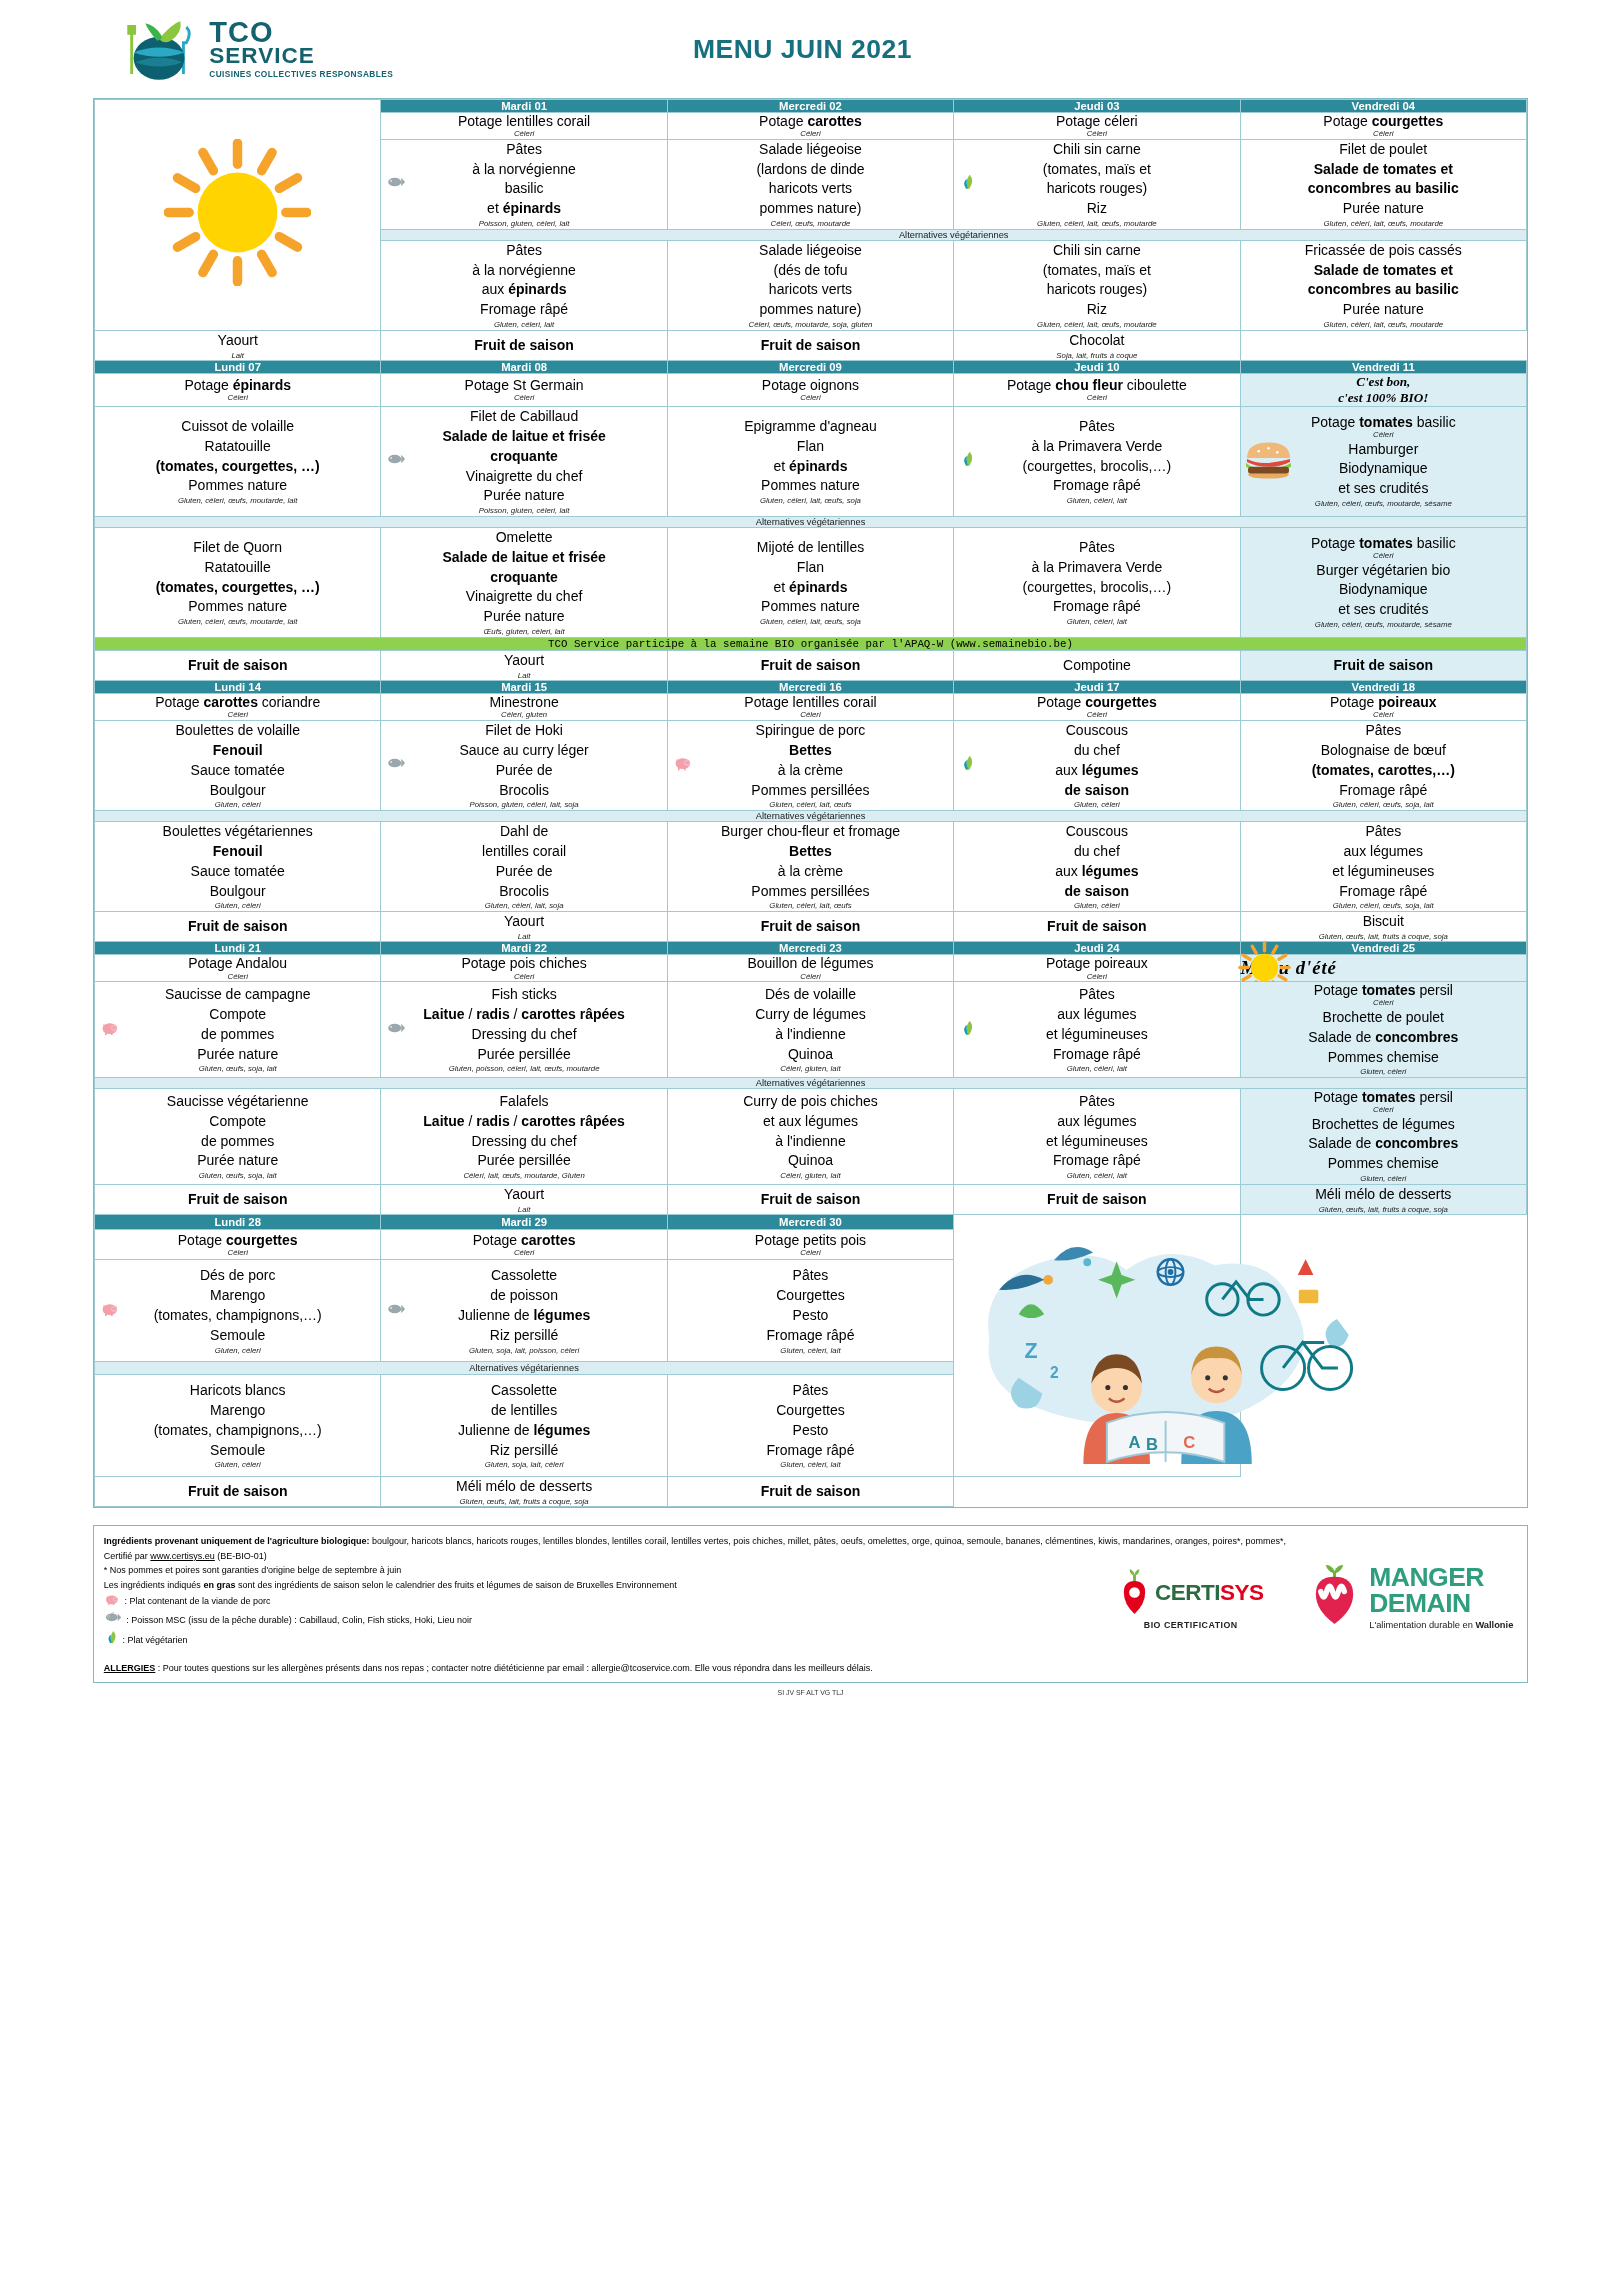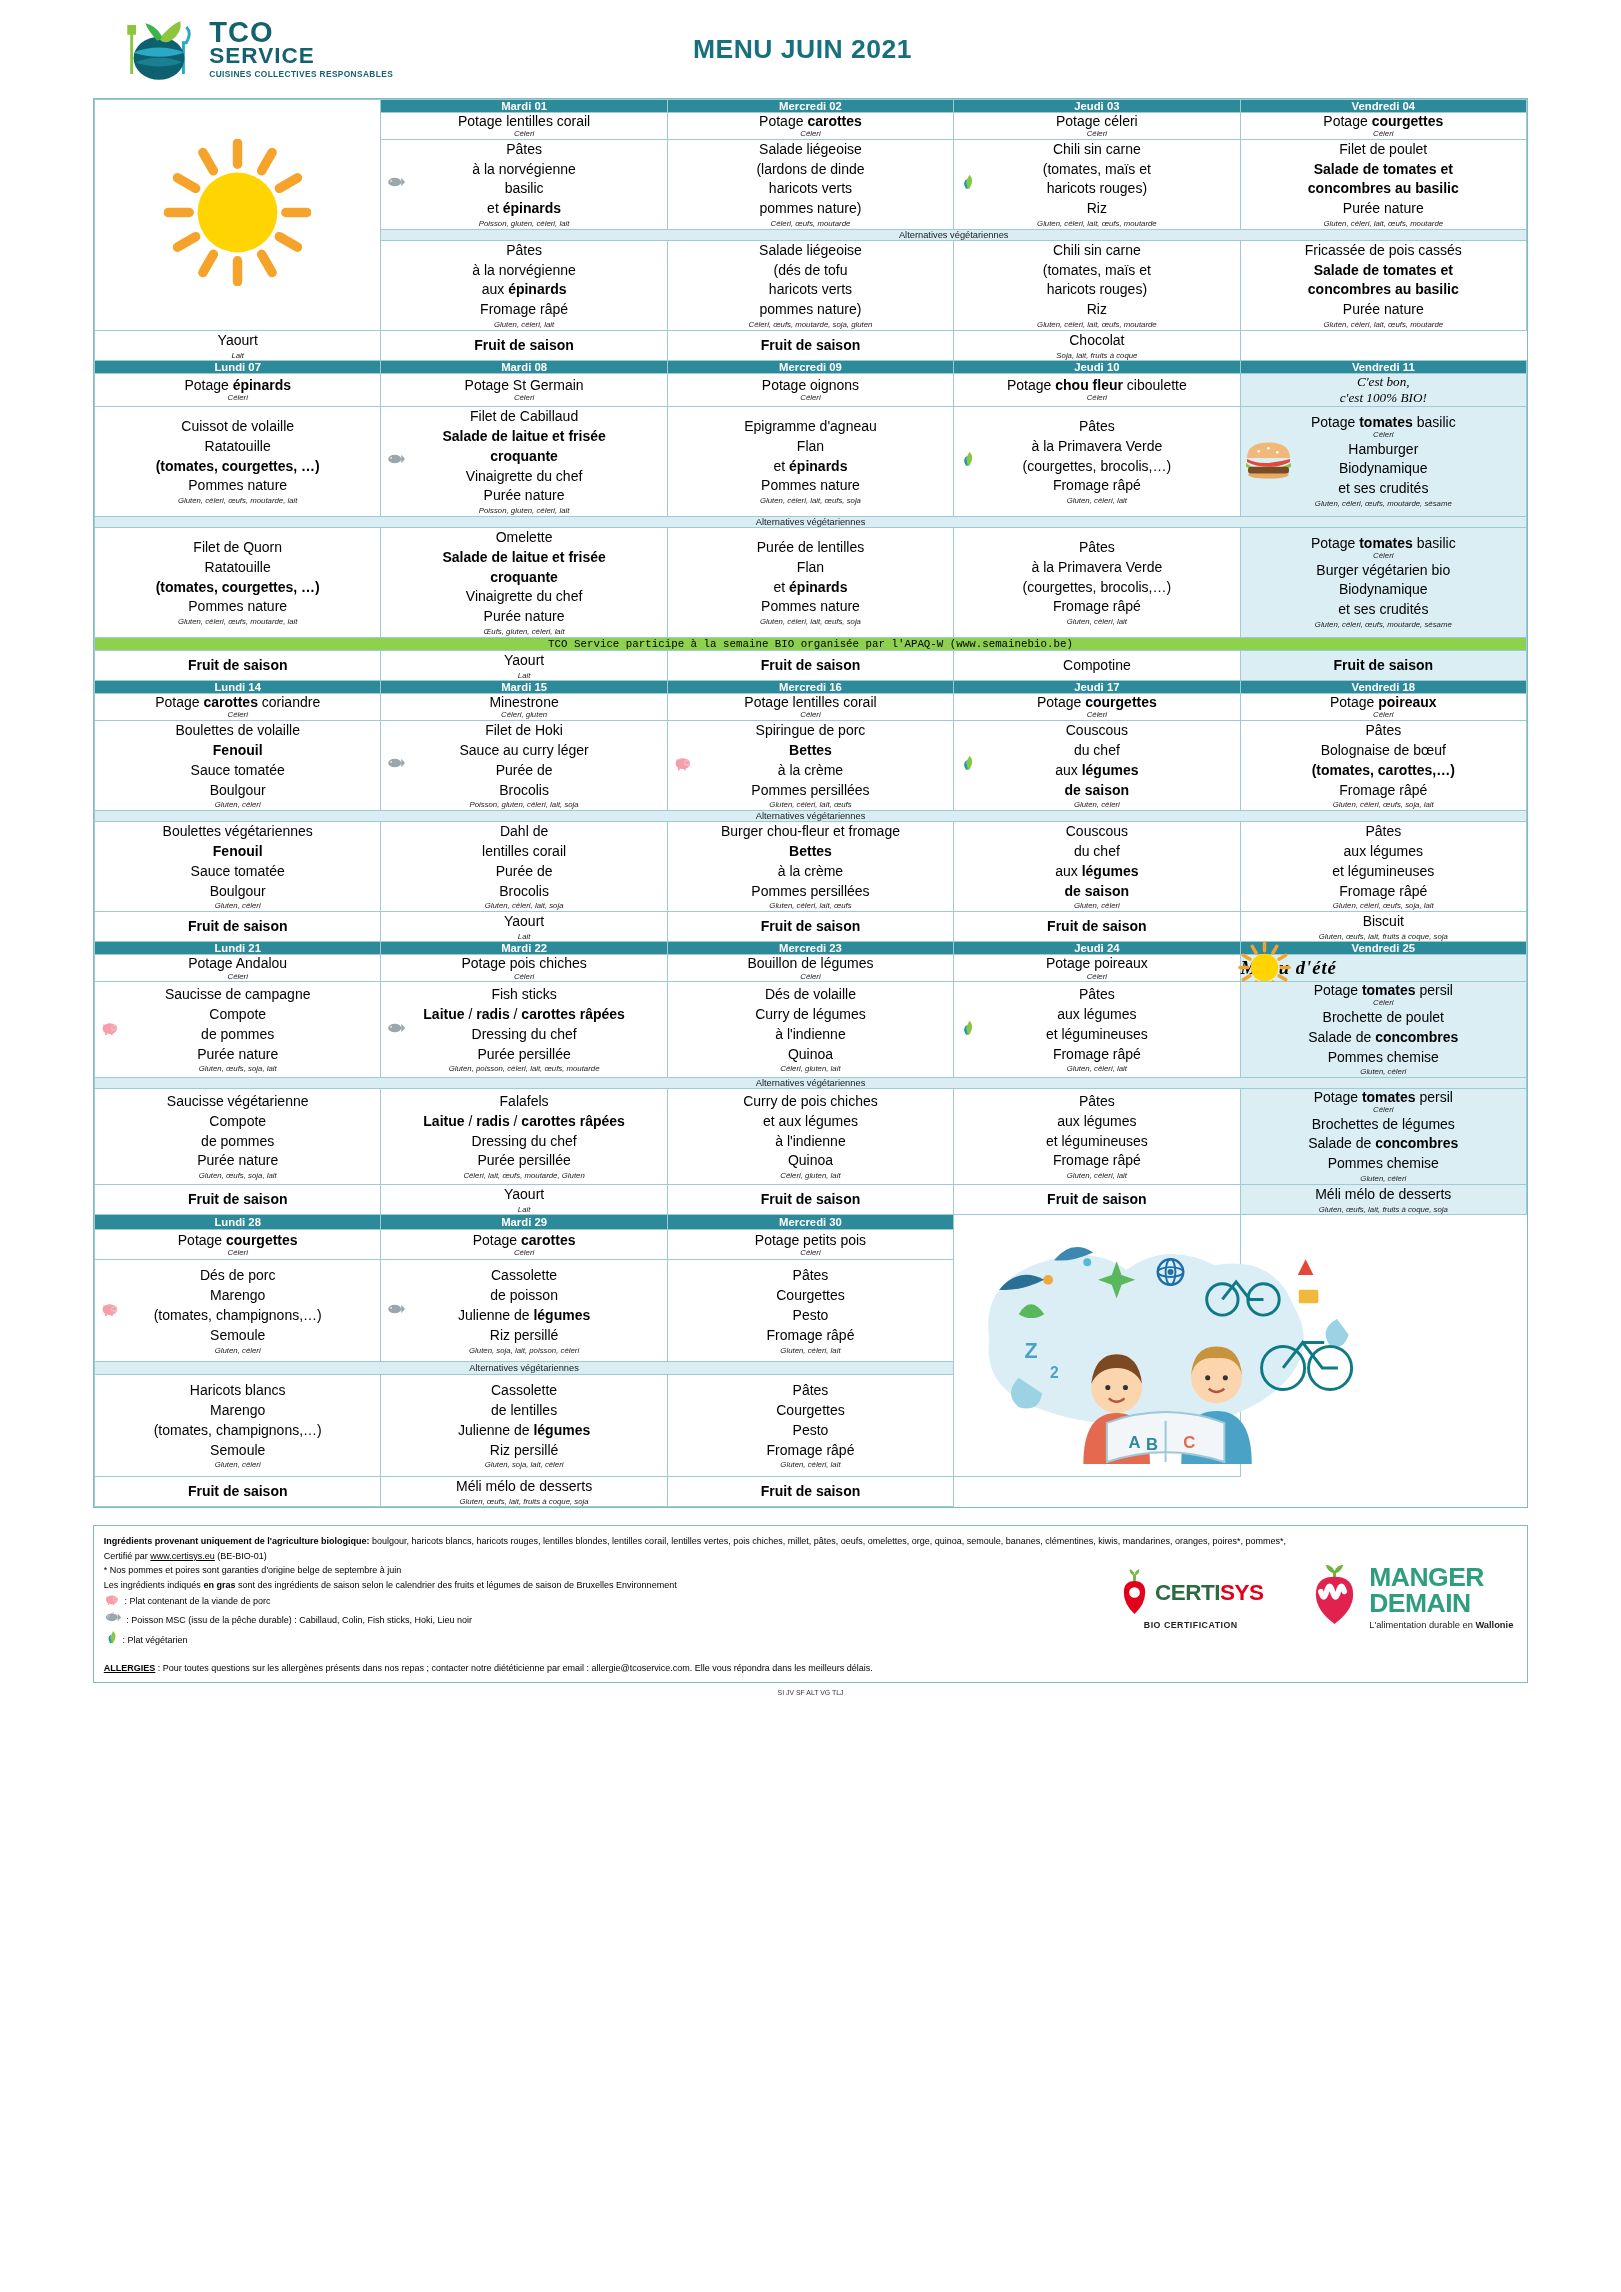--- a/index.html
+++ b/index.html
@@ -34,21 +34,21 @@
   .cell { text-align:center; padding:2.9px 3.9px 2px; position:relative; }
   .soup { font-size:14px; line-height:1.15; }
   .line { font-size:14px; line-height:1.42; }
   .alg { font-size:7.8px; font-style:italic; color:#222; line-height:1.1; margin-top:1px; }
   .b { font-weight:bold; }
   .veg-band { background:#d9edf3; text-align:center; font-size:9.3px; color:#1a1a1a;
               padding:2px 0; }
   .green-band { background:#8ed14f; border:1px solid #4a8c1f; text-align:center;
                 font-size:10.8px; padding:2.9px 0; font-family:"Liberation Mono", monospace; }
   .bio { background:#daeef4; }
-  .bio-hdr { background:#daeef4; text-align:center; font-size:13.2px; font-weight:normal;
+  .bio-hdr { background:#daeef4; text-align:center; font-size:13.2px; font-weight:bold;
              font-style:italic; line-height:1.2; padding:2.9px 2px;
              font-family:"Liberation Serif", serif; }
   .ete-hdr { background:#daeef4; text-align:left; font-size:18.6px; font-weight:bold;
              font-style:italic; padding:4.9px 2px; letter-spacing:1px;
              font-family:"Liberation Serif", serif; }
   .blank { background:#fff; }
 
   
   .icn { position:absolute; left:4.9px; top:50%; transform:translateY(-50%); }
 
@@ -321,21 +321,21 @@
             </td>
             <td class="cell">
               <div class="line">Omelette</div>
               <div class="line b">Salade de laitue et frisée</div>
               <div class="line b">croquante</div>
               <div class="line">Vinaigrette du chef</div>
               <div class="line">Purée nature</div>
               <div class="alg">Œufs, gluten, céleri, lait</div>
             </td>
             <td class="cell">
-              <div class="line">Purée de lentilles</div>
+              <div class="line">Mijoté de lentilles</div>
               <div class="line">Flan</div>
               <div class="line">et <b>épinards</b></div>
               <div class="line">Pommes nature</div>
               <div class="alg">Gluten, céleri, lait, œufs, soja</div>
             </td>
             <td class="cell">
               <div class="line">Pâtes</div>
               <div class="line">à la Primavera Verde</div>
               <div class="line">(courgettes, brocolis,…)</div>
               <div class="line">Fromage râpé</div>

